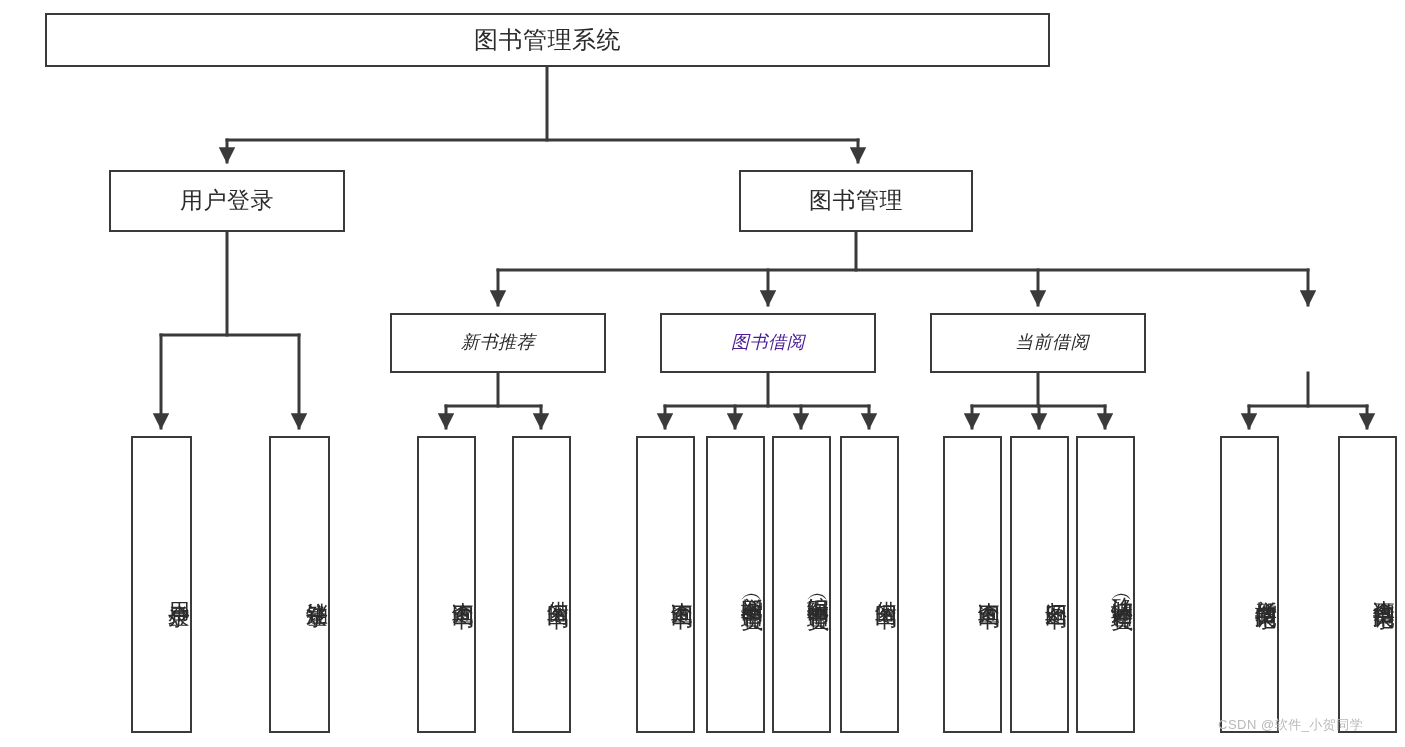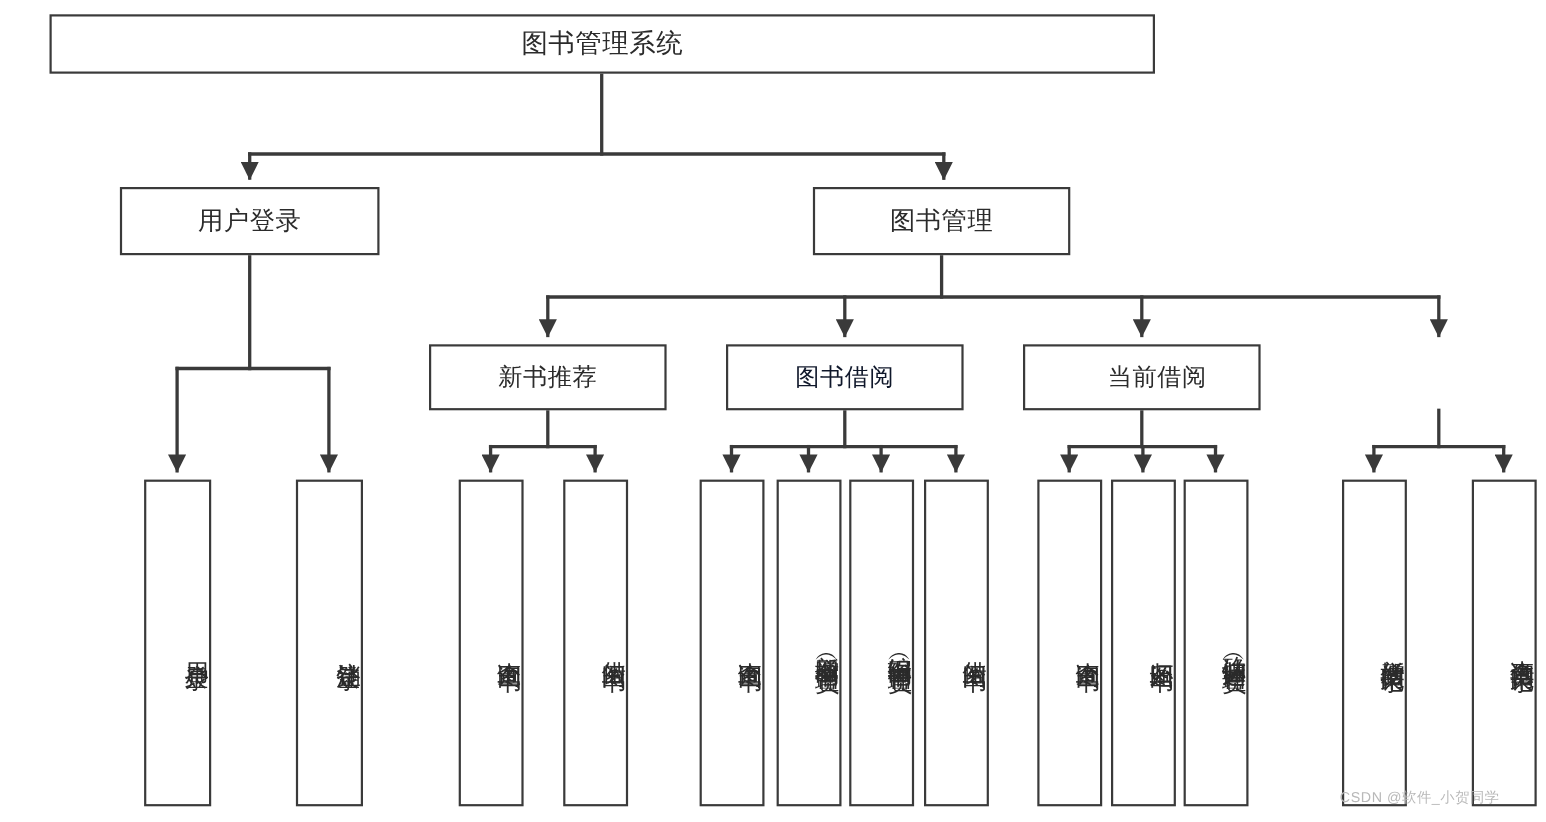--- a/index.html
+++ b/index.html
@@ -40,21 +40,22 @@
     letter-spacing: 0.5px;
     z-index: 2;
   }
   .node.root {
     font-size: 24px;
   }
   .node.level2 {
     font-size: 23px;
   }
   .node.level3 {
-    font-size: 22px;
+    font-size: 18px;
+    font-style: italic;
   }
   .node.leaf {
     font-size: 22px;
     writing-mode: vertical-rl;
     text-orientation: upright;
     align-items: flex-start;
     justify-content: center;
     padding-top: 6px;
     letter-spacing: 2px;
     line-height: 1.0;
@@ -123,21 +124,21 @@
       <path d="M 1339 406 L 1339 428" marker-end="url(#arrow)"></path>
     </g>
   </svg>
 
   <div class="node root" style="left: 17px; top: 13px; width: 1005px; height: 54px; border-color: rgb(58, 58, 58); color: rgb(43, 43, 43); background: rgb(255, 255, 255);">图书管理系统</div>
 
   <div class="node level2" style="left: 81px; top: 170px; width: 236px; height: 62px; border-color: rgb(58, 58, 58); color: rgb(43, 43, 43); background: rgb(255, 255, 255);">用户登录</div>
   <div class="node level2" style="left: 711px; top: 170px; width: 234px; height: 62px; border-color: rgb(58, 58, 58); color: rgb(43, 43, 43); background: rgb(255, 255, 255);">图书管理</div>
 
   <div class="node level3" style="left: 362px; top: 313px; width: 216px; height: 60px; border-color: rgb(58, 58, 58); color: rgb(43, 43, 43); background: rgb(255, 255, 255);">新书推荐</div>
-  <div class="node level3" style="left: 632px; top: 313px; width: 216px; height: 60px; border-color: rgb(58, 58, 58); color: #0f172a; background: rgb(255, 255, 255); text-align: right;">图书借阅</div>
+  <div class="node level3" style="left: 632px; top: 313px; width: 216px; height: 60px; border-color: rgb(58, 58, 58); color: #4c1d95; background: rgb(255, 255, 255); text-align: right;">图书借阅</div>
   <div class="node level3" style="left: 902px; top: 313px; width: 216px; height: 60px; border-color: rgb(58, 58, 58); color: rgb(43, 43, 43); background: rgb(255, 255, 255); padding-left: 28px;">当前借阅</div>
 
   <div class="node leaf" style="left: 103px; top: 436px; width: 61px; height: 297px; border-color: rgb(58, 58, 58); color: rgb(43, 43, 43); background: rgb(255, 255, 255);">用户登录</div>
   <div class="node leaf" style="left: 241px; top: 436px; width: 61px; height: 297px; border-color: rgb(58, 58, 58); color: rgb(43, 43, 43); background: rgb(255, 255, 255);">注销登录</div>
   <div class="node leaf" style="left: 389px; top: 436px; width: 59px; height: 297px; border-color: rgb(58, 58, 58); color: rgb(43, 43, 43); background: rgb(255, 255, 255);">查询图书</div>
   <div class="node leaf" style="left: 484px; top: 436px; width: 59px; height: 297px; border-color: rgb(58, 58, 58); color: rgb(43, 43, 43); background: rgb(255, 255, 255);">借阅图书</div>
   <div class="node leaf" style="left: 608px; top: 436px; width: 59px; height: 297px; border-color: rgb(58, 58, 58); color: rgb(43, 43, 43); background: rgb(255, 255, 255);">查询图书</div>
   <div class="node leaf" style="left: 678px; top: 436px; width: 59px; height: 297px; border-color: rgb(58, 58, 58); color: rgb(43, 43, 43); background: rgb(255, 255, 255);">新增图书（管理员）</div>
   <div class="node leaf" style="left: 744px; top: 436px; width: 59px; height: 297px; border-color: rgb(58, 58, 58); color: rgb(43, 43, 43); background: rgb(255, 255, 255);">编辑图书（管理员）</div>
   <div class="node leaf" style="left: 812px; top: 436px; width: 59px; height: 297px; border-color: rgb(58, 58, 58); color: rgb(43, 43, 43); background: rgb(255, 255, 255);">借阅图书</div>

